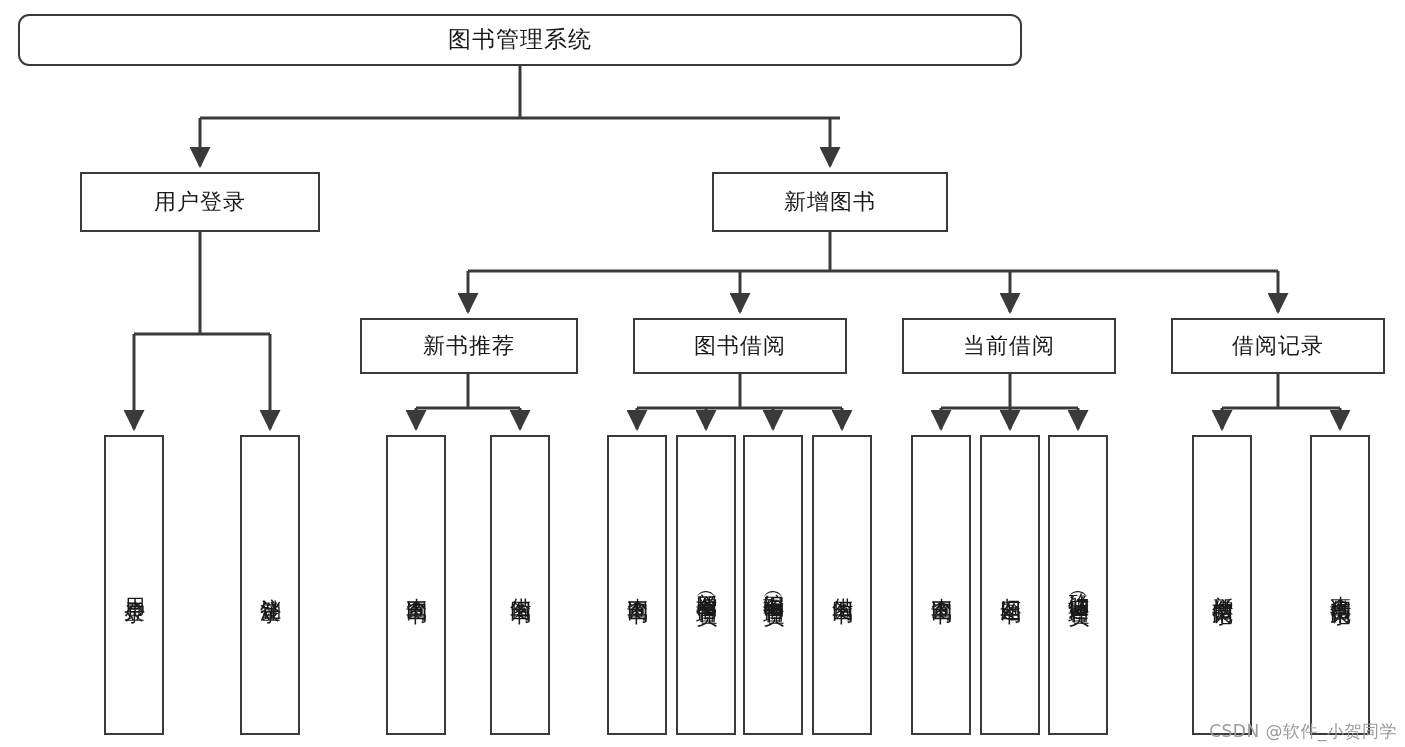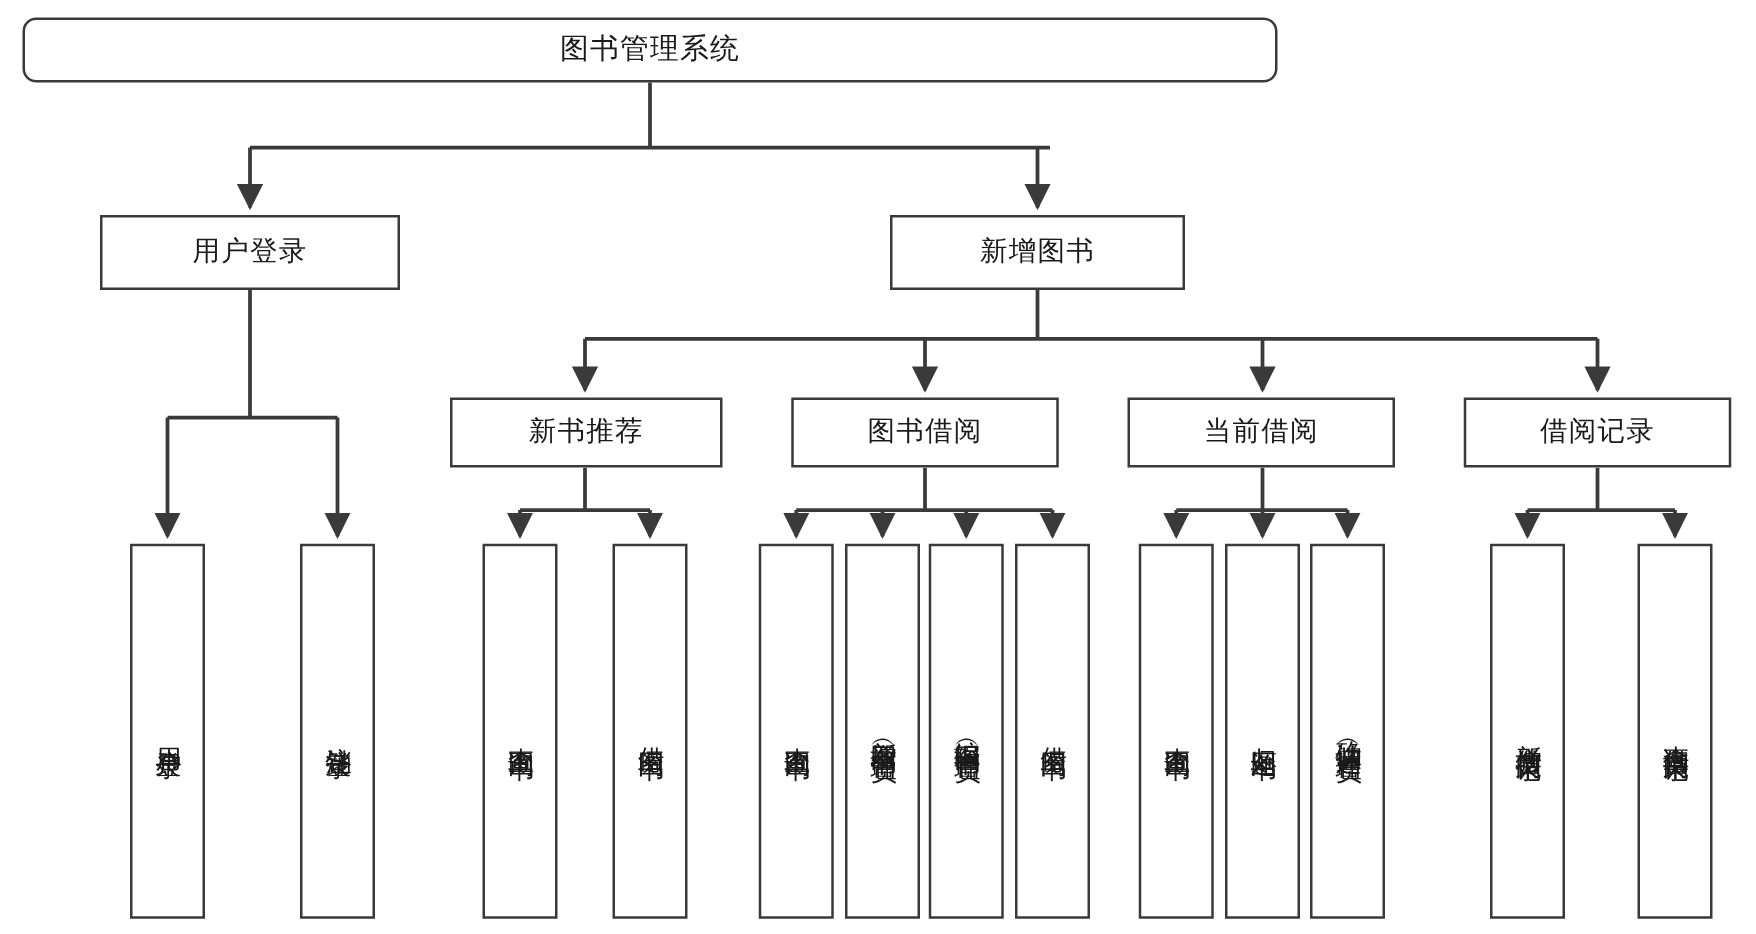--- a/index.html
+++ b/index.html
@@ -175,14 +175,15 @@
     <span class="leaf-text">确认归还（管理员）</span>
   </div>
 
   <div class="node leaf" style="left:1192px; top:435px; width:60px; height:300px;">
     <span class="leaf-text">新增借阅记录</span>
   </div>
   <div class="node leaf" style="left:1310px; top:435px; width:60px; height:300px;">
     <span class="leaf-text">查询借阅记录</span>
   </div>
 
+  <div class="watermark">CSDN @软件_小贺同学</div>
 
 </div>
 
 </body></html>

